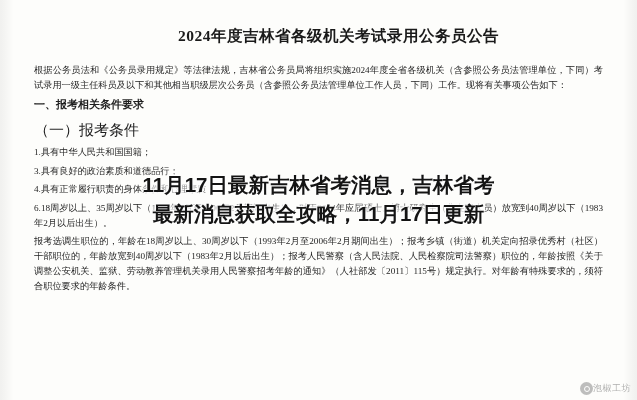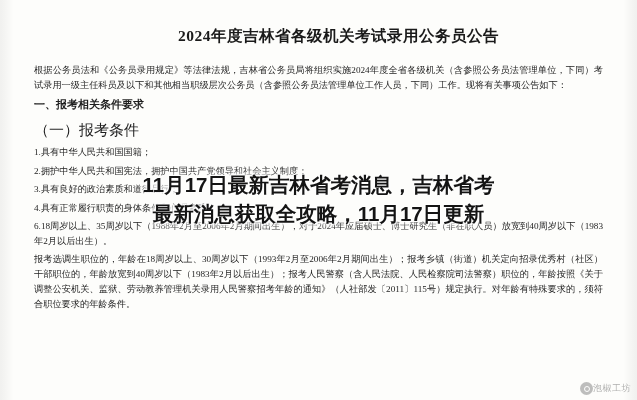--- a/index.html
+++ b/index.html
@@ -153,21 +153,20 @@
   <div class="doc">
     <div class="doc-title">2024年度吉林省各级机关考试录用公务员公告</div>
 
     <div class="doc-body">
       <p class="p-indent">根据公务员法和《公务员录用规定》等法律法规，吉林省公务员局将组织实施2024年度全省各级机关（含参照公务员法管理单位，下同）考试录用一级主任科员及以下和其他相当职级层次公务员（含参照公务员法管理单位工作人员，下同）工作。现将有关事项公告如下：</p>
 
       <p class="sec-head">一、报考相关条件要求</p>
       <p class="sub-head">（一）报考条件</p>
 
       <p class="list-item">1.具有中华人民共和国国籍；</p>
-      <p class="list-item">2.拥护中华人民共和国宪法，拥护中国共产党领导和社会主义制度；</p>
       <p class="list-item">3.具有良好的政治素质和道德品行；</p>
       <p class="list-item">4.具有正常履行职责的身体条件和心理素质；</p>
       <p class="list-item">6.18周岁以上、35周岁以下（1988年2月至2006年2月期间出生），对于2024年应届硕士、博士研究生（非在职人员）放宽到40周岁以下（1983年2月以后出生）。</p>
       <p class="list-item">报考选调生职位的，年龄在18周岁以上、30周岁以下（1993年2月至2006年2月期间出生）；报考乡镇（街道）机关定向招录优秀村（社区）干部职位的，年龄放宽到40周岁以下（1983年2月以后出生）；报考人民警察（含人民法院、人民检察院司法警察）职位的，年龄按照《关于调整公安机关、监狱、劳动教养管理机关录用人民警察招考年龄的通知》（人社部发〔2011〕115号）规定执行。对年龄有特殊要求的，须符合职位要求的年龄条件。</p>
     </div>
   </div>
 
   <div class="edge-left"></div>
   <div class="edge-right"></div>
 

